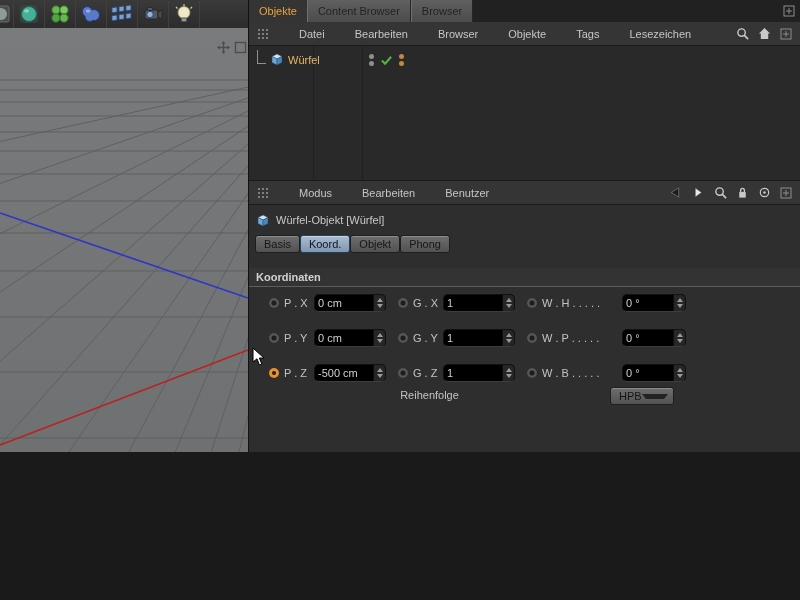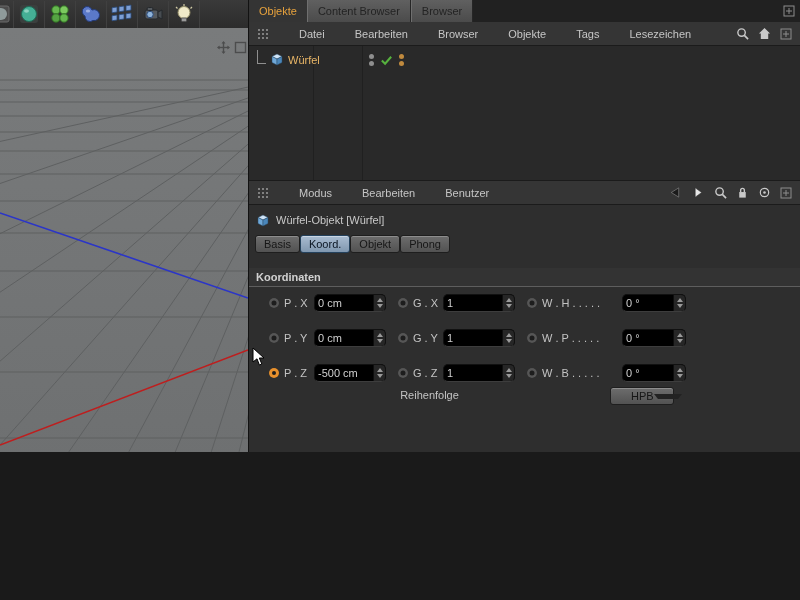--- a/index.html
+++ b/index.html
@@ -73,21 +73,21 @@
   .stepper{width:11px;border-left:1px solid #0e0e0e;background:#262626;display:flex;
     flex-direction:column;align-items:center;justify-content:center;gap:2px;}
   .tri-up{width:0;height:0;border-left:3px solid transparent;border-right:3px solid transparent;border-bottom:4px solid #9a9a9a;}
   .tri-dn{width:0;height:0;border-left:3px solid transparent;border-right:3px solid transparent;border-top:4px solid #9a9a9a;}
 
   .order-row{position:relative;height:18px;margin-top:5px;}
   .order-label{position:absolute;left:6px;width:349px;text-align:center;top:2px;color:#c3c3c3;}
   .order-dd{position:absolute;left:361px;top:0;width:62px;height:16px;border-radius:3px;
     background:linear-gradient(#6d6d6d,#525252);border:1px solid #1e1e1e;color:#161616;
     display:flex;align-items:center;box-shadow:inset 0 1px 0 #8d8d8d;}
-  .order-dd span{flex:1;padding-left:20px;}
+  .order-dd span{flex:1;padding-left:8px;}
   .dd-arrow{width:0;height:0;border-left:4px solid transparent;border-right:4px solid transparent;
     border-top:5px solid #222;margin-right:5px;}
 
   .frozen-bar{margin:11px 4px 0 4px;height:14px;background:#3a3a3a;border:1px solid #262626;
     border-bottom-color:#191919;display:flex;align-items:center;gap:6px;padding:0 6px;color:#c6c6c6;}
   .frozen-tri{width:0;height:0;border-top:3.5px solid transparent;border-bottom:3.5px solid transparent;
     border-left:5px solid #b8b8b8;}
 
   .cursor{position:absolute;left:252px;top:347px;z-index:50;}
 </style>

